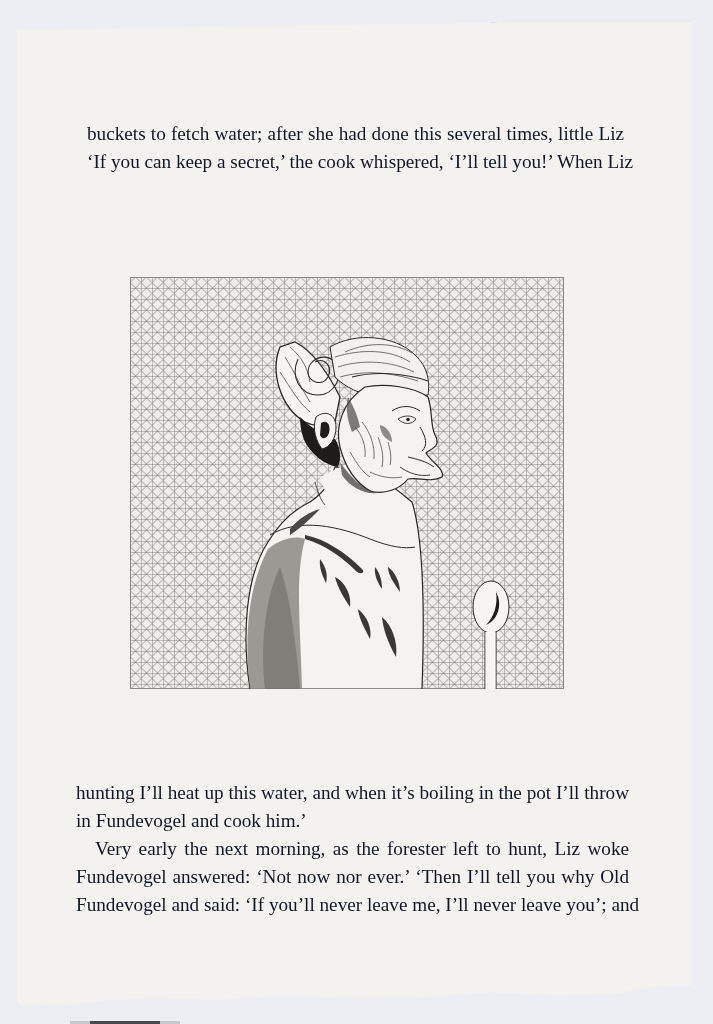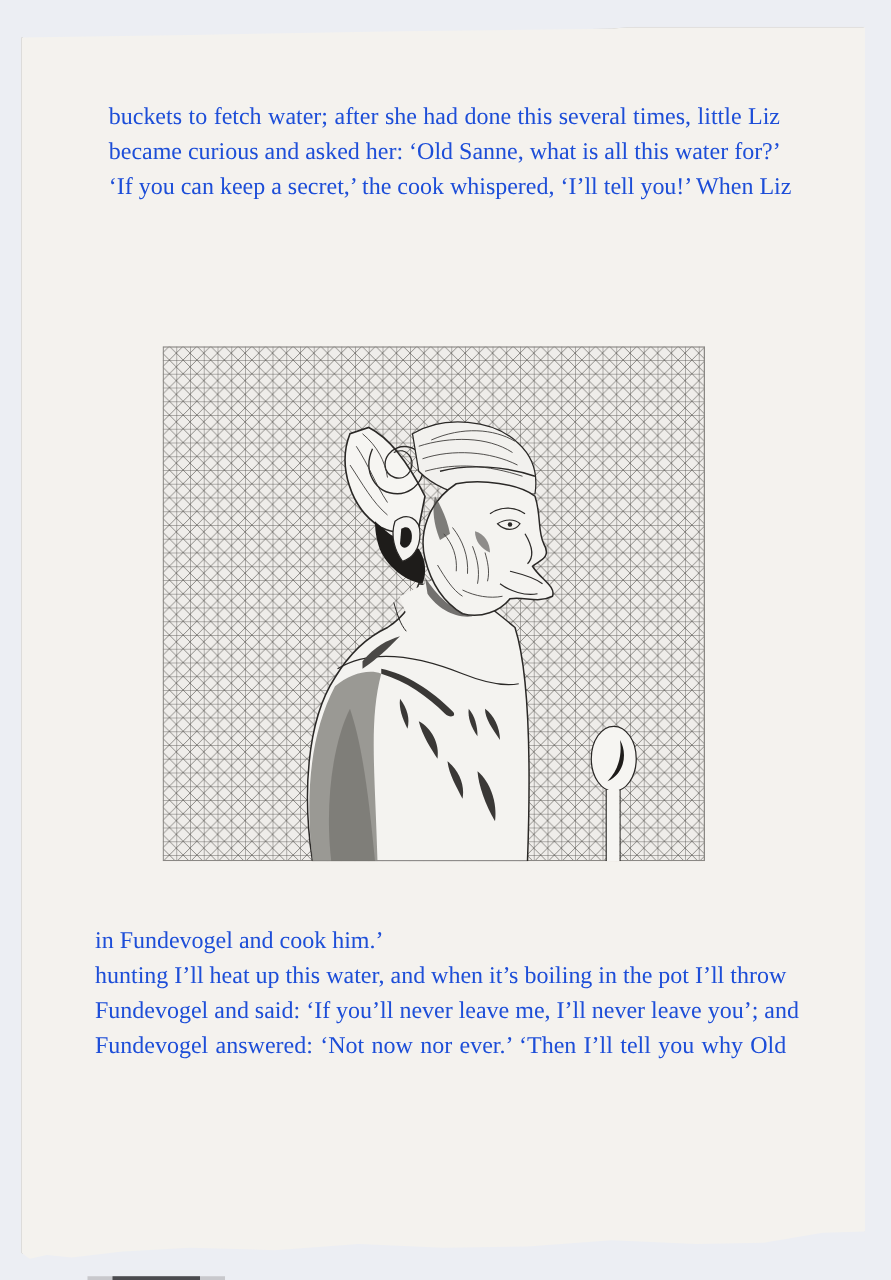--- a/index.html
+++ b/index.html
@@ -19,24 +19,25 @@
       left: 17px;
       top: 22px;
       width: 675px;
       height: 990px;
       background: #f4f2ee;
       box-shadow: -1px 0 0 #b9b6b0, 0 0 2px rgba(0,0,0,0.06);
       clip-path: polygon(0% 0.8%, 20% 0.6%, 45% 0.3%, 70% 0.1%, 88% -1.2%, 100% -1.2%, 100% 97.3%, 95% 97.4%, 88% 98.2%, 80% 98.3%, 70% 98.0%, 60% 98.5%, 50% 98.6%, 40% 98.3%, 30% 98.8%, 20% 98.6%, 12% 98.9%, 6% 99.4%, 3% 99.2%, 1% 99.5%, 0% 99.0%);
     }
     .text-block {
       position: absolute;
-      color: #1d4ed8;
+      color: #0f172a;
       font-size: 19.2px;
       text-align: justify;
       text-align-last: justify;
+      margin-top: 40px;
     }
     .text-block .line {
       display: block;
       white-space: nowrap;
       height: 28px;
       line-height: 28px;
       text-align: justify;
       text-align-last: justify;
     }
     .text-block .line.last {
@@ -83,21 +84,20 @@
       background: #4a4a4e;
     }
   </style>
 </head>
 <body>
 
 <div class="paper"></div>
 
 <div id="top-text" class="text-block">
   <span class="line">buckets to fetch water; after she had done this several times, little Liz</span>
-  <span class="line">became curious and asked her: ‘Old Sanne, what is all this water for?’</span>
   <span class="line">‘If you can keep a secret,’ the cook whispered, ‘I’ll tell you!’ When Liz</span>
 </div>
 
 <div class="plate">
   <svg width="434" height="412" viewBox="0 0 434 412" xmlns="http://www.w3.org/2000/svg">
     <defs>
       <pattern id="grid" width="11" height="11" patternUnits="userSpaceOnUse">
         <rect width="11" height="11" fill="#efedea"></rect>
         <path d="M0 0 H11 M0 0 V11" stroke="#5a5854" stroke-width="0.7"></path>
         <path d="M0 5.5 L5.5 0 L11 5.5 L5.5 11 Z" fill="none" stroke="#6a6864" stroke-width="0.6"></path>
@@ -156,21 +156,22 @@
     <path d="M210 185 C220 200 232 212 248 216 C235 218 220 210 212 198 Z" fill="#3a3836" opacity="0.7"></path>
 
     <ellipse cx="361" cy="330" rx="18" ry="26" fill="#f6f5f2" stroke="#2a2826" stroke-width="1"></ellipse>
     <path d="M366 315 C372 325 370 342 356 348 C364 340 368 328 366 315 Z" fill="#1e1c1a"></path>
     <path d="M355 355 L355 412 M366 355 L366 412" stroke="#2a2826" stroke-width="1"></path>
     <rect x="355.5" y="355" width="10" height="57" fill="#f6f5f2"></rect>
   </svg>
 </div>
 
 <div id="bottom-text" class="text-block">
+  <span class="line">hunting I’ll heat up this water, and when it’s boiling in the pot I’ll throw</span>
   <span class="line last">in Fundevogel and cook him.’</span>
-  <span class="line">hunting I’ll heat up this water, and when it’s boiling in the pot I’ll throw</span>
+  <span class="line indent">Very early the next morning, as the forester left to hunt, Liz woke</span>
+  <span class="line">Fundevogel answered: ‘Not now nor ever.’ ‘Then I’ll tell you why Old</span>
   <span class="line">Fundevogel and said: ‘If you’ll never leave me, I’ll never leave you’; and</span>
-  <span class="line">Fundevogel answered: ‘Not now nor ever.’ ‘Then I’ll tell you why Old</span>
 </div>
 
 <div class="bottom-bar">
   <div class="dark"></div>
 </div>
 
 </body></html>

